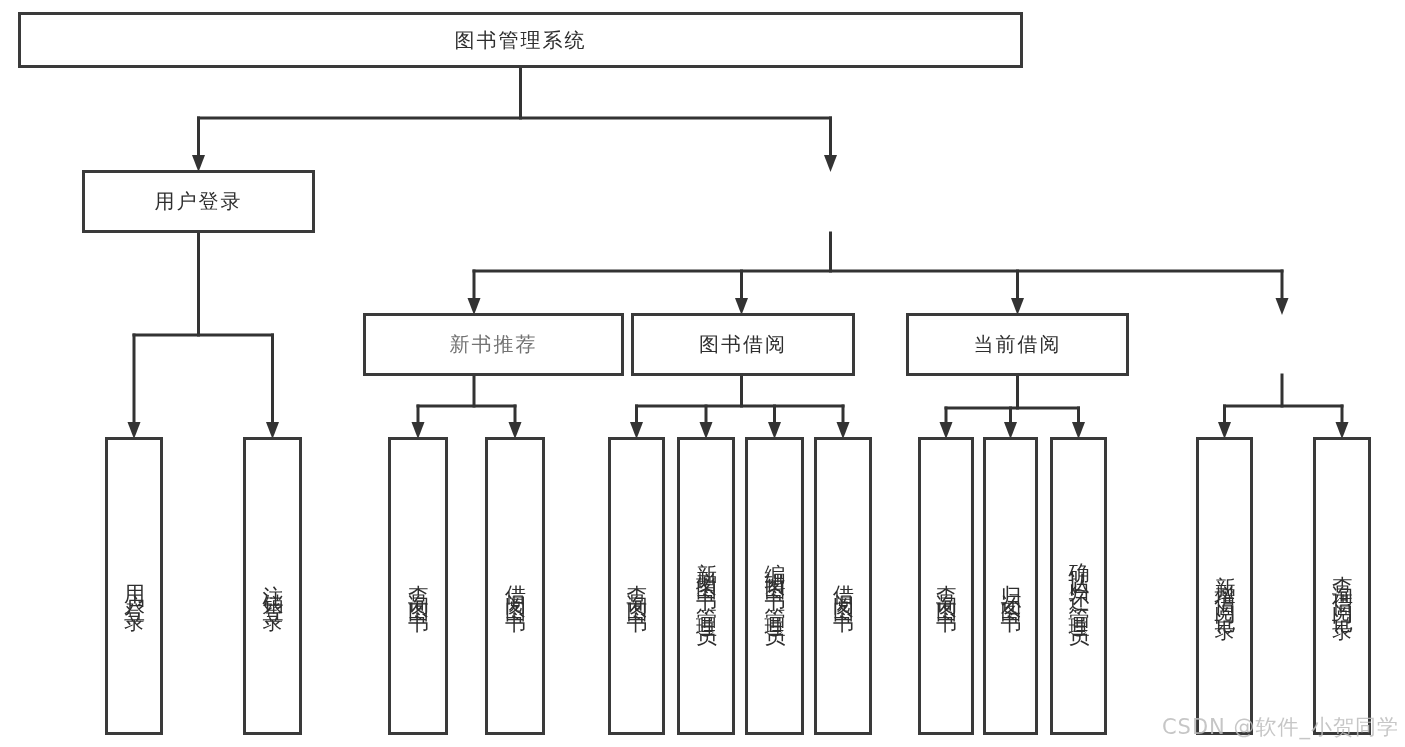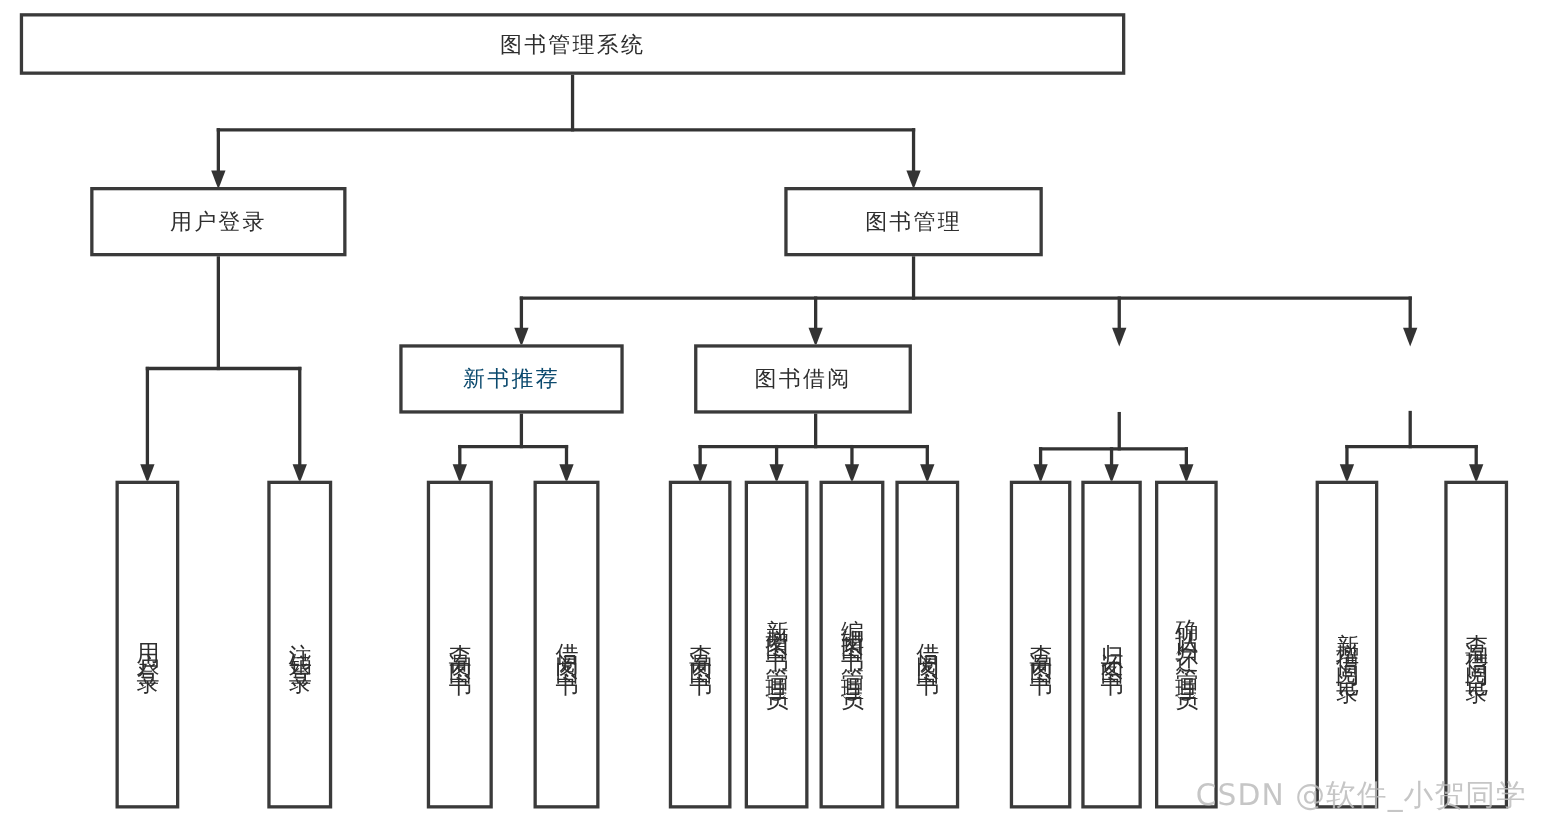--- a/index.html
+++ b/index.html
@@ -40,24 +40,24 @@
   .node.vertical span {
     writing-mode: vertical-lr;
     text-orientation: mixed;
     font-size: 21px;
     letter-spacing: 9px;
     line-height: 1;
     white-space: normal;
   }
   .watermark {
     position: absolute;
-    right: 17px;
+    right: 6px;
     bottom: 6px;
     z-index: 3;
-    font-size: 27px;
+    font-size: 21px;
     letter-spacing: 1px;
     opacity: 0.85;
     white-space: nowrap;
   }
 </style>
 </head>
 <body>
 
 <div class="stage">
   <svg id="edge-layer" width="1405" height="747" viewBox="0 0 1405 747">
@@ -114,28 +114,28 @@
       <line x1="1342" y1="406" x2="1342" y2="425" stroke="#333333" stroke-width="3" stroke-linecap="square"></line>
       <polygon points="1335.5,422 1348.5,422 1342,439" fill="#333333"></polygon>
     </svg>
   <div class="watermark" style="color: rgb(189, 189, 189);">CSDN @软件_小贺同学</div>
 <div class="node" style="left: 18px; top: 12px; width: 1005px; height: 56px; border-color: rgb(58, 58, 58); color: rgb(46, 46, 46);">
       <span>图书管理系统</span>
     </div>
     <div class="node" style="left: 82px; top: 170px; width: 233px; height: 63px; border-color: rgb(58, 58, 58); color: rgb(46, 46, 46);">
       <span>用户登录</span>
     </div>
-    <div class="node" style="left: 713px; top: 170px; width: 235px; height: 63px; border-color: rgb(58, 58, 58); color: rgb(46, 46, 46);">
-      <span>图书管理</span>
-    </div>
-    <div class="node" style="left: 363px; top: 313px; width: 204px; height: 63px; border-color: rgb(58, 58, 58); color: #0c4a6e;">
+    <div class="node" style="left: 363px; top: 313px; width: 261px; height: 63px; border-color: rgb(58, 58, 58); color: #737373;">
       <span>新书推荐</span>
     </div>
-    <div class="node" style="left: 631px; top: 313px; width: 198px; height: 63px; border-color: rgb(58, 58, 58); color: rgb(46, 46, 46);">
+    <div class="node" style="left: 631px; top: 313px; width: 224px; height: 63px; border-color: rgb(58, 58, 58); color: rgb(46, 46, 46);">
       <span>图书借阅</span>
+    </div>
+    <div class="node" style="left: 906px; top: 313px; width: 223px; height: 63px; border-color: rgb(58, 58, 58); color: rgb(46, 46, 46);">
+      <span>当前借阅</span>
     </div>
     <div class="node vertical" style="left: 105px; top: 437px; width: 58px; height: 298px; border-color: rgb(58, 58, 58); color: rgb(46, 46, 46);">
       <span>用户登录</span>
     </div>
     <div class="node vertical" style="left: 243px; top: 437px; width: 59px; height: 298px; border-color: rgb(58, 58, 58); color: rgb(46, 46, 46);">
       <span>注销登录</span>
     </div>
     <div class="node vertical" style="left: 388px; top: 437px; width: 60px; height: 298px; border-color: rgb(58, 58, 58); color: rgb(46, 46, 46);">
       <span>查询图书</span>
     </div>

